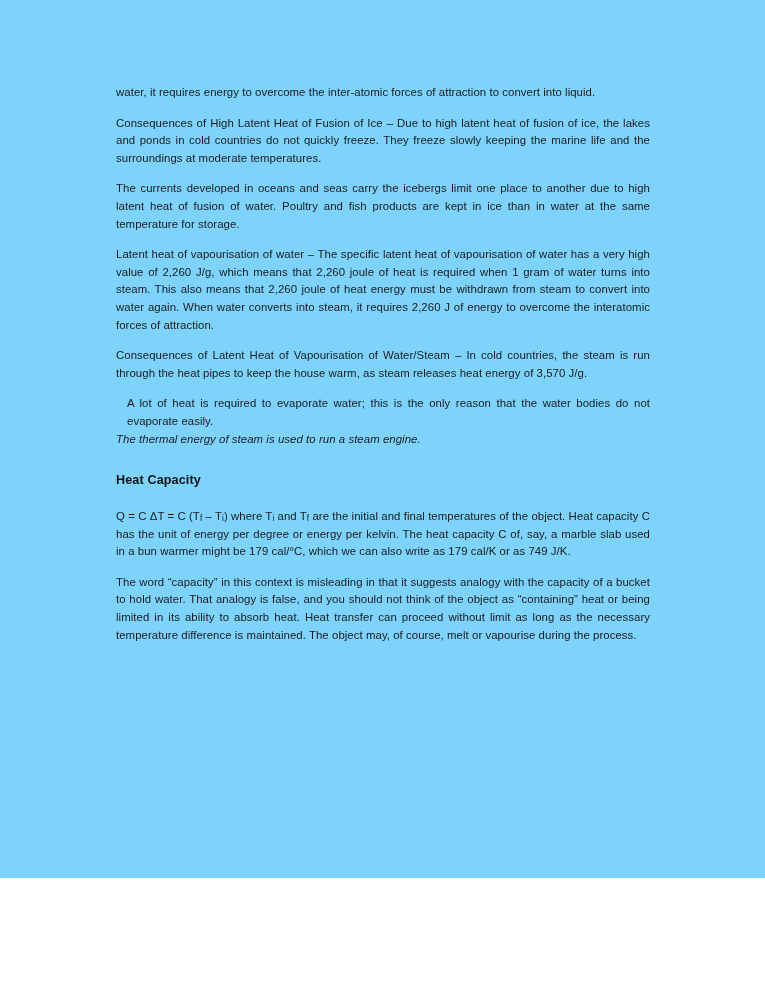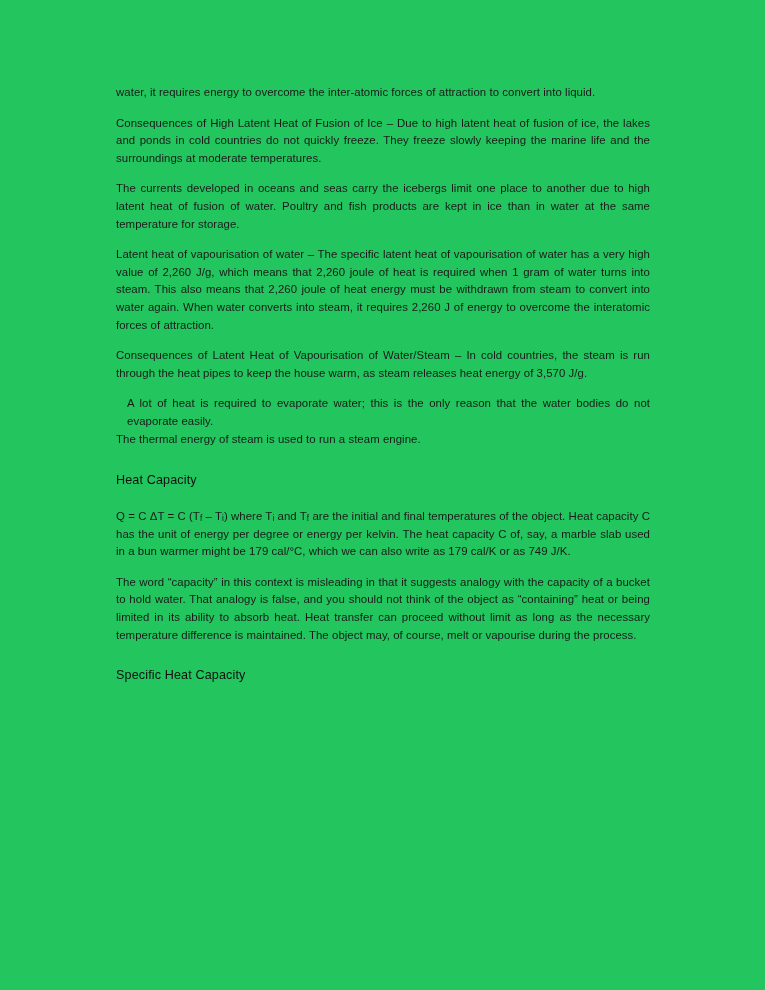--- a/index.html
+++ b/index.html
@@ -10,22 +10,22 @@
   body {
     width: 765px;
     height: 990px;
     font-family: "Liberation Sans", sans-serif;
     color: #1a1a1a;
     -webkit-font-smoothing: antialiased;
   }
   .page {
     position: relative;
     width: 765px;
-    height: 990px;
-    background: #22c55e;
+    height: 878px;
+    background: #7dd3fc;
     box-sizing: border-box;
     overflow: hidden;
   }
   .content {
     position: absolute;
     left: 116px;
     top: 84px;
     width: 534px;
   }
   p.para {
@@ -35,25 +35,26 @@
     text-align: justify;
     text-justify: inter-word;
     letter-spacing: 0.005em;
   }
   p.para.tight {
     margin-bottom: 0;
     margin-left: 11px;
   }
   p.para.nojust {
     text-align: left;
+    font-style: italic;
   }
   h2.heading {
     margin: 23px 0 20px 0;
     font-size: 12.6px;
-    font-weight: normal;
+    font-weight: bold;
     line-height: 16px;
     letter-spacing: 0.01em;
     color: #111111;
   }
   h2.heading.first {
     margin-top: 24px;
   }
   .it {
     font-style: italic;
   }
@@ -84,17 +85,16 @@
 
     <p class="para nojust">The thermal energy of steam is used to run a steam engine.</p>
 
     <h2 class="heading first">Heat Capacity</h2>
 
 
     <p class="para"><span>Q = C ΔT = C (T</span><sub>f</sub><span> – T</span><sub>i</sub><span>) where T</span><sub>i</sub><span> and T</span><sub>f</sub><span> are the initial and final temperatures of the object. Heat capacity C has the unit of energy per degree or energy per kelvin. The heat capacity C of, say, a marble slab used in a bun warmer might be 179 cal/°C, which we can also write as 179 cal/K or as 749 J/K.</span></p>
 
     <p class="para">The word “capacity” in this context is misleading in that it suggests analogy with the capacity of a bucket to hold water. That analogy is false, and you should not think of the object as “containing” heat or being limited in its ability to absorb heat. Heat transfer can proceed without limit as long as the necessary temperature difference is maintained. The object may, of course, melt or vapourise during the process.</p>
 
-    <h2 class="heading">Specific Heat Capacity</h2>
 
 
   </div>
 </div>
 
 </body></html>

